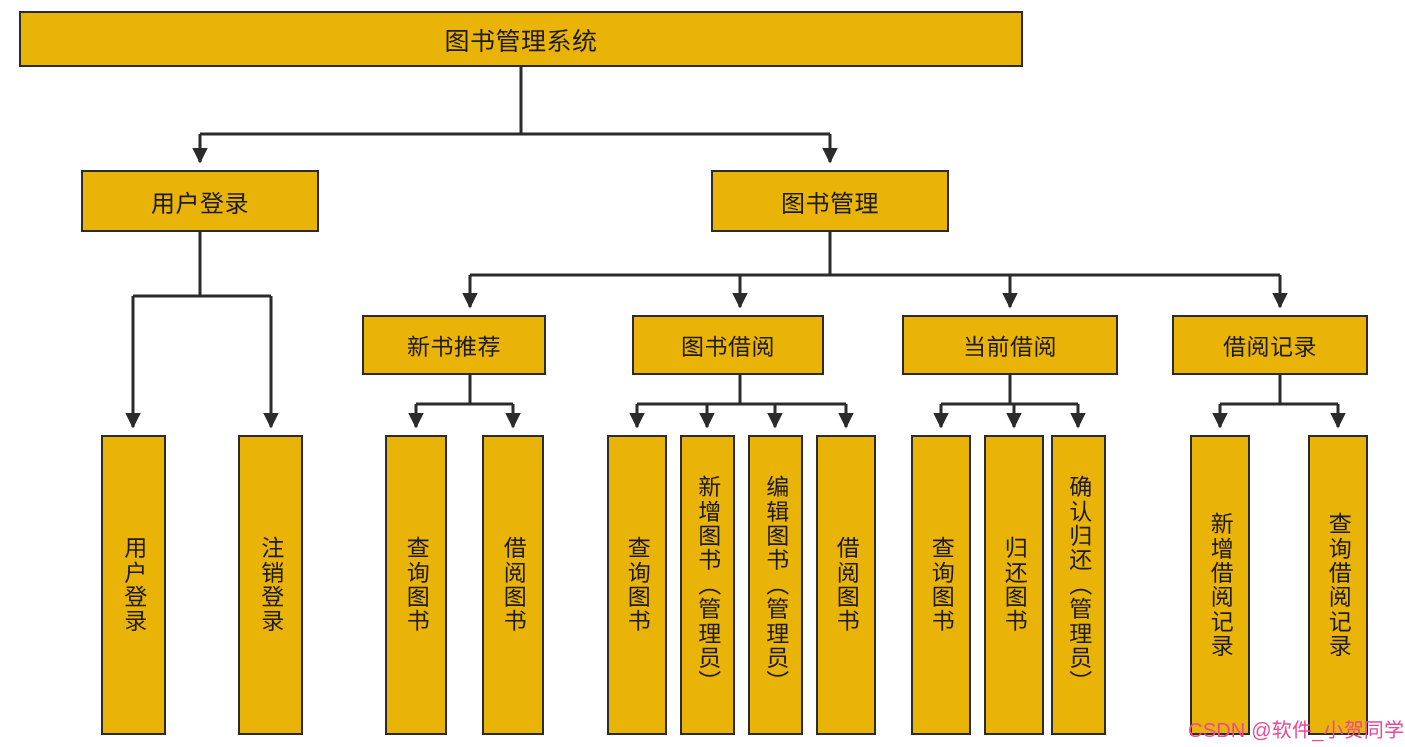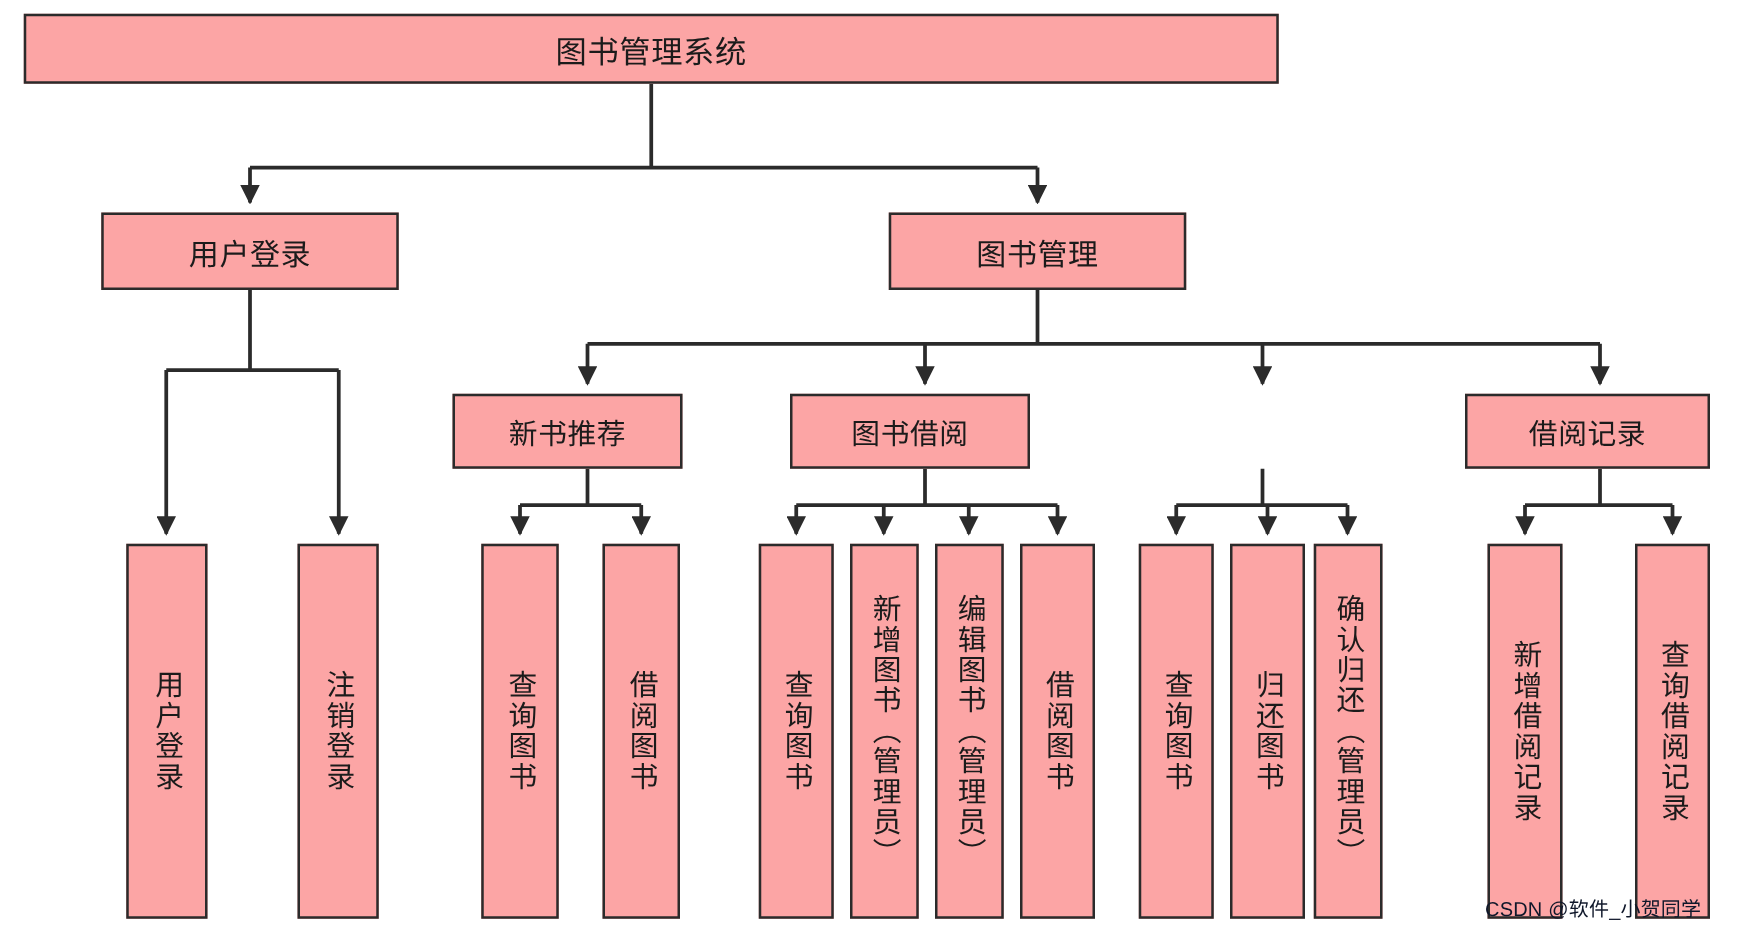--- a/index.html
+++ b/index.html
@@ -22,21 +22,21 @@
     position: absolute;
     left: 0;
     top: 0;
     width: 1405px;
     height: 747px;
     pointer-events: none;
   }
   .node {
     position: absolute;
     box-sizing: border-box;
-    background: #fca5a5;
+    background: #eab308;
     border: 2.5px solid #2b2b2b;
     display: flex;
     align-items: center;
     justify-content: center;
     color: #1b1b1b;
     z-index: 2;
   }
   .node .label {
     display: block;
     text-align: center;
@@ -57,22 +57,22 @@
     text-orientation: upright;
     font-size: 23px;
     line-height: 1.24;
     letter-spacing: 0.06em;
     white-space: nowrap;
     max-height: 286px;
   }
 
   .watermark {
     position: absolute;
-    color: #0f172a;
-    font-size: 16px;
+    color: #ec4899;
+    font-size: 20px;
     white-space: nowrap;
     z-index: 3;
     letter-spacing: 0.01em;
   }
 </style>
 </head>
 <body>
 
 <div id="canvas">
 
@@ -136,20 +136,23 @@
   <div class="node level2" style="left:711px; top:170px; width:238px; height:62px;">
     <span class="label">图书管理</span>
   </div>
 
   <div class="node level3" style="left:362px; top:315px; width:184px; height:60px;">
     <span class="label">新书推荐</span>
   </div>
   <div class="node level3" style="left:632px; top:315px; width:192px; height:60px;">
     <span class="label">图书借阅</span>
   </div>
+  <div class="node level3" style="left:902px; top:315px; width:216px; height:60px;">
+    <span class="label">当前借阅</span>
+  </div>
   <div class="node level3" style="left:1172px; top:315px; width:196px; height:60px;">
     <span class="label">借阅记录</span>
   </div>
 
   <div class="node leaf" style="left:101px; top:435px; width:65px; height:300px;">
     <span class="label">用户登录</span>
   </div>
   <div class="node leaf" style="left:238px; top:435px; width:65px; height:300px;">
     <span class="label">注销登录</span>
   </div>

